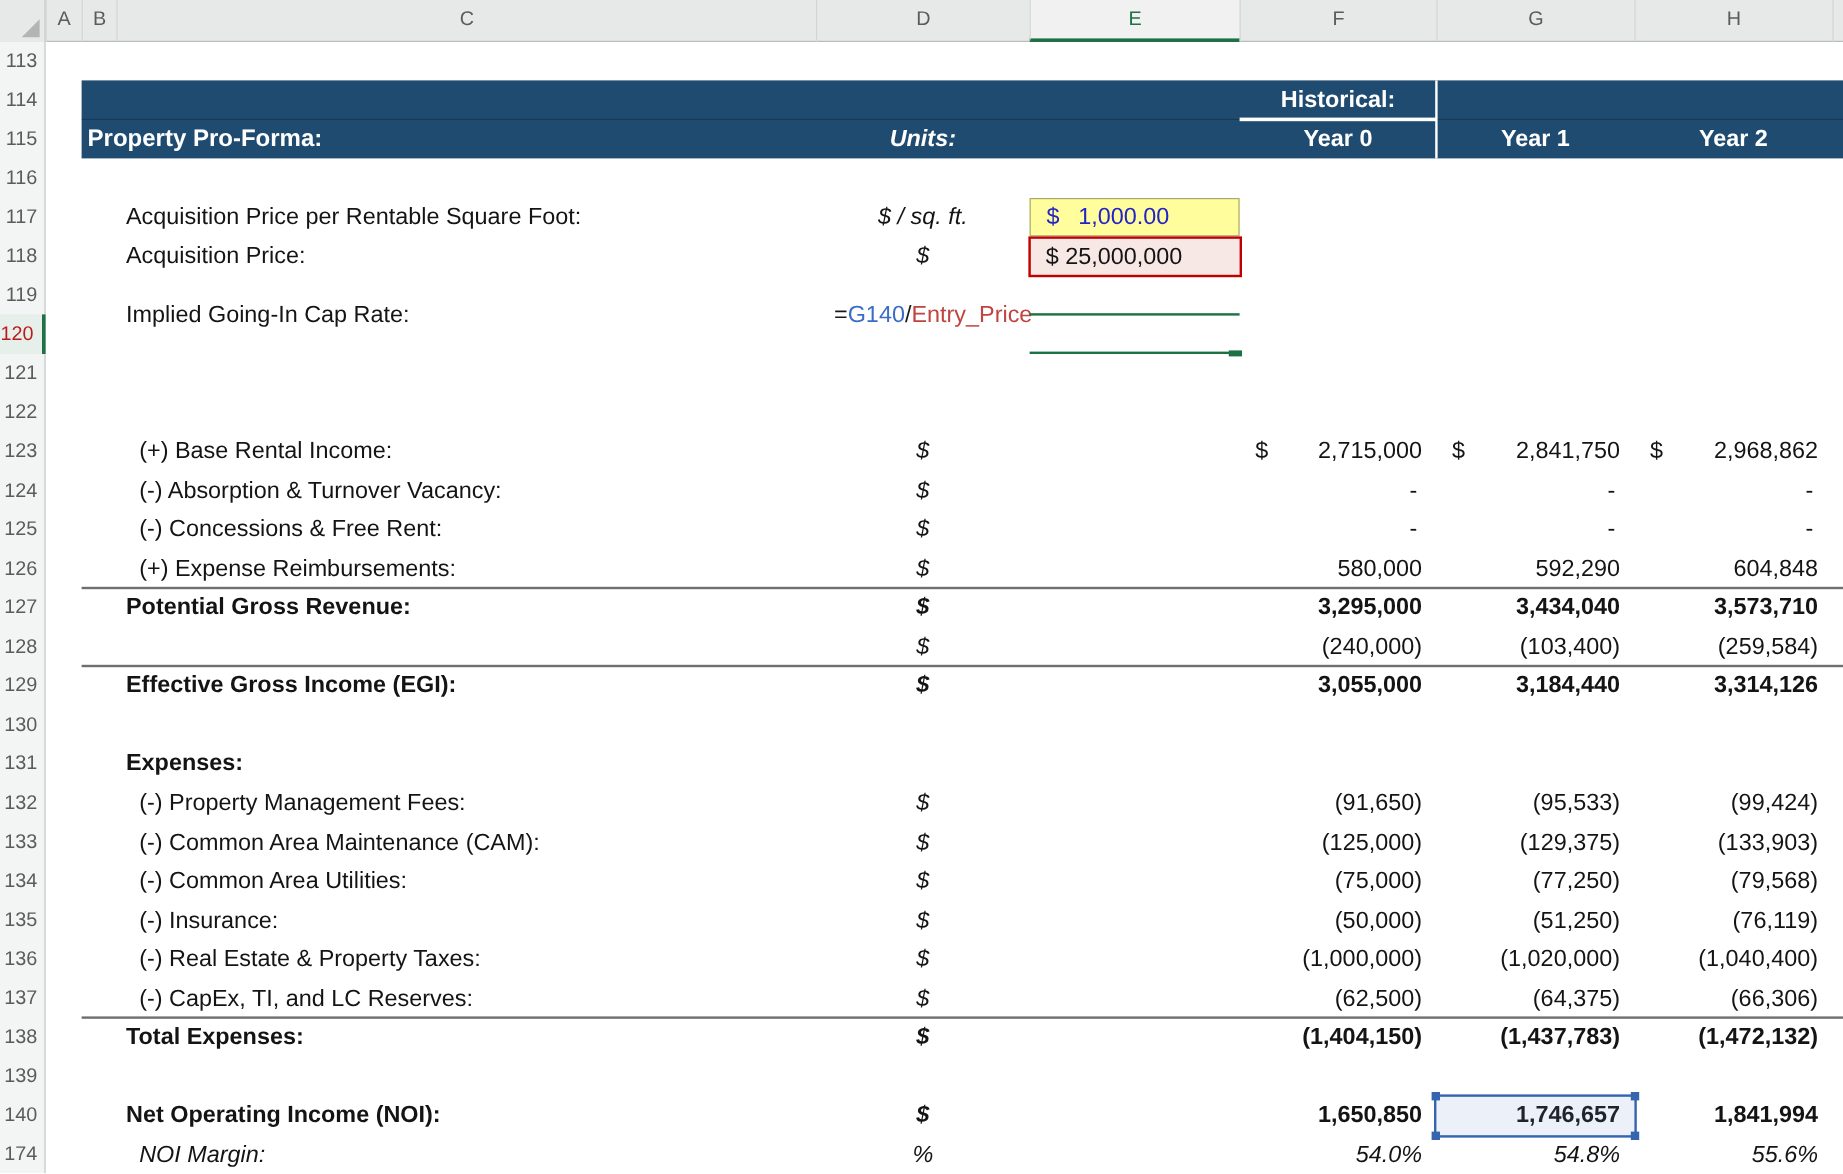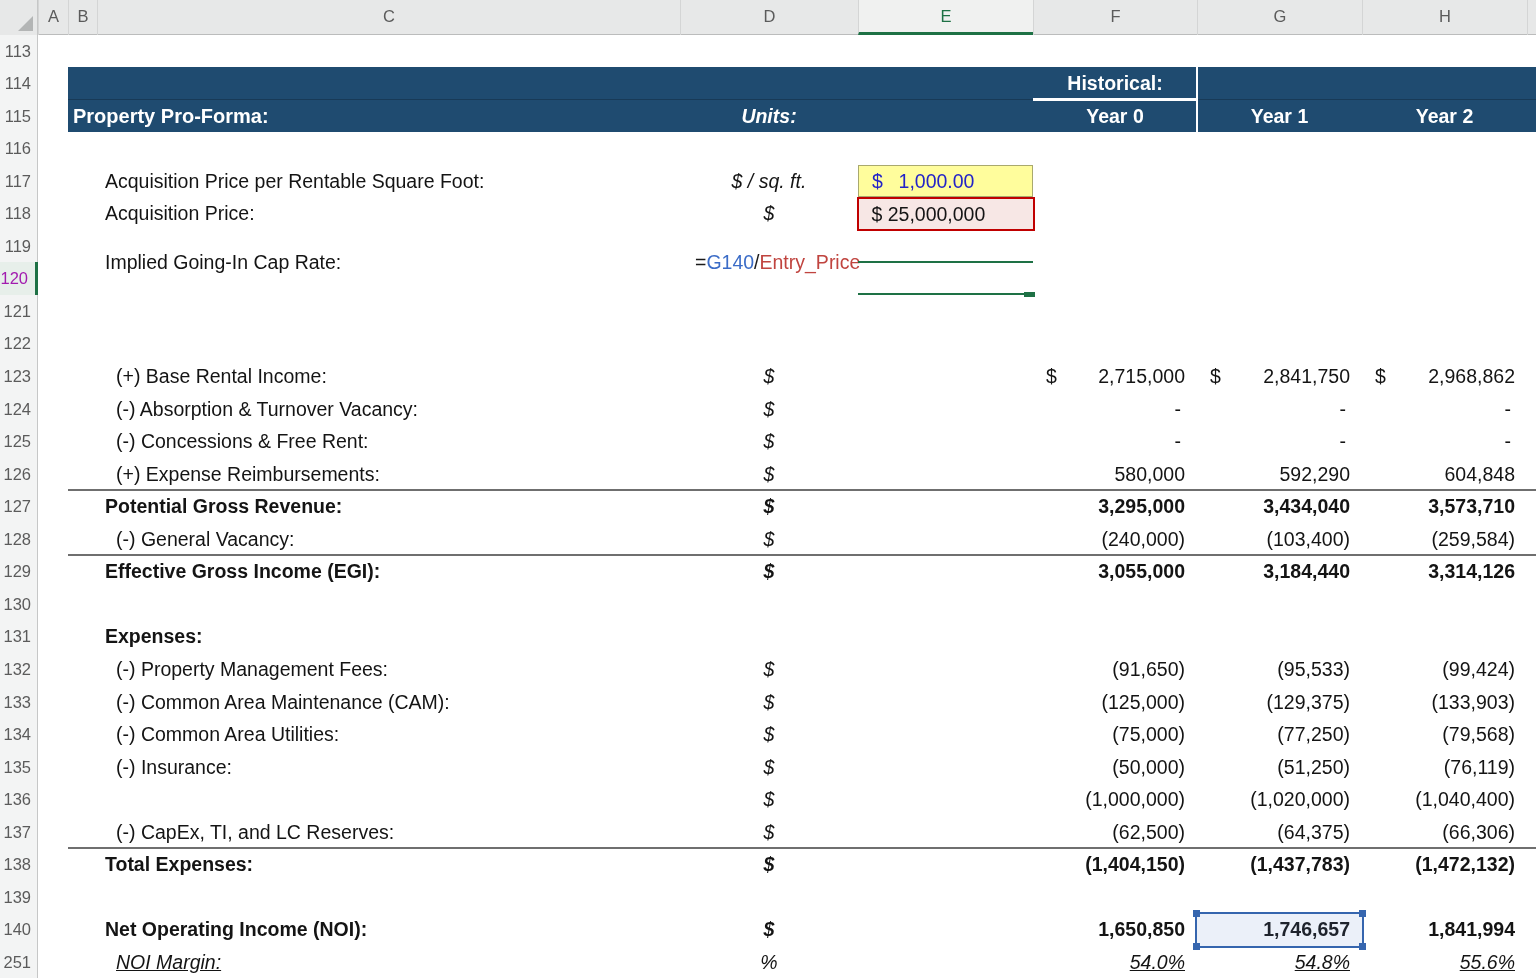--- a/index.html
+++ b/index.html
@@ -13,34 +13,34 @@
   .ch.active{color:#1E7145;background:#F0F1F0;border-bottom:3px solid #1E7145;}
   .corner{position:absolute;left:0;top:0;width:38px;height:34.5px;background:#E7E8E8;
           border-right:1px solid #C6C7C7;box-sizing:border-box;}
   .corner .tri{position:absolute;right:4px;bottom:4px;width:0;height:0;
                border-left:15px solid transparent;border-bottom:15px solid #B3B5B5;}
   
   .rhbar{position:absolute;left:0;top:34.5px;width:38px;height:943.5px;background:#F3F4F4;
          border-right:1px solid #C6C7C7;box-sizing:border-box;}
   .rh{position:absolute;left:0;width:38px;height:32.55px;line-height:32.55px;text-align:right;
       padding-right:7px;font-size:16.5px;color:#5B5B5B;box-sizing:border-box;}
-  .rh.active{color:#a21caf;background:#E7EFEA;border-right:3px solid #1E7145;}
+  .rh.active{color:#b91c1c;background:#E7EFEA;border-right:3px solid #1E7145;}
   
   .row{position:absolute;left:0;width:1536px;height:32.55px;line-height:32.55px;font-size:19.5px;}
   .row.b{font-weight:bold;}
   .lc{position:absolute;left:97px;width:583px;padding-left:8px;box-sizing:border-box;white-space:nowrap;}
   .lc.ind{padding-left:19px;}
   .uc{position:absolute;left:680px;width:178px;text-align:center;font-style:italic;}
   .vc{position:absolute;text-align:right;padding-right:12px;box-sizing:border-box;}
   .v0{left:1033px;width:164px;}
   .v1{left:1197px;width:165px;}
   .v2{left:1362px;width:165px;}
   .vc.dashpad{padding-right:16px;}
   .vc .cur{position:absolute;left:13px;font-style:normal;}
-  .i{font-style:italic;text-decoration:underline;}
+  .i{font-style:italic;}
   
   .band{position:absolute;left:68px;top:67.1px;width:1468px;height:65.1px;background:#1F4B70;
         color:#ffffff;font-weight:bold;font-size:19.5px;}
   .band .cell{position:absolute;height:32.55px;line-height:32.55px;}
   .band .title{left:5px;top:32.55px;font-size:20px;white-space:nowrap;}
   .band .units{left:612px;top:32.55px;width:178px;text-align:center;font-style:italic;}
   .band .hist{left:965px;top:0;width:164px;text-align:center;}
   .band .y0{left:965px;top:32.55px;width:164px;text-align:center;}
   .band .y1{left:1129px;top:32.55px;width:165px;text-align:center;}
   .band .y2{left:1294px;top:32.55px;width:165px;text-align:center;}
@@ -113,21 +113,21 @@
     <div class="rh" style="top:585.9px">131</div>
     <div class="rh" style="top:618.5px">132</div>
     <div class="rh" style="top:651px">133</div>
     <div class="rh" style="top:683.6px">134</div>
     <div class="rh" style="top:716.1px">135</div>
     <div class="rh" style="top:748.7px">136</div>
     <div class="rh" style="top:781.2px">137</div>
     <div class="rh" style="top:813.8px">138</div>
     <div class="rh" style="top:846.3px">139</div>
     <div class="rh" style="top:878.9px">140</div>
-    <div class="rh" style="top:911.4px">251</div>
+    <div class="rh" style="top:911.4px">174</div>
   </div>
 
   <div class="band">
     <div class="midline"></div>
     <div class="cell title">Property Pro-Forma:</div>
     <div class="cell units">Units:</div>
     <div class="cell hist">Historical:</div>
     <div class="histhr"></div>
     <div class="projvr"></div>
     <div class="cell y0">Year 0</div>
@@ -198,21 +198,20 @@
 
   <div class="row b" style="top:490.2px">
     <div class="lc">Potential Gross Revenue:</div>
     <div class="uc">$</div>
     <div class="vc v0">3,295,000</div>
     <div class="vc v1">3,434,040</div>
     <div class="vc v2">3,573,710</div>
   </div>
 
   <div class="row" style="top:522.8px">
-    <div class="lc ind">(-) General Vacancy:</div>
     <div class="uc">$</div>
     <div class="vc v0">(240,000)</div>
     <div class="vc v1">(103,400)</div>
     <div class="vc v2">(259,584)</div>
   </div>
 
   <div class="tline" style="top:554.3px"></div>
 
   <div class="row b" style="top:555.3px">
     <div class="lc">Effective Gross Income (EGI):</div>
@@ -252,20 +251,21 @@
 
   <div class="row" style="top:750.6px">
     <div class="lc ind">(-) Insurance:</div>
     <div class="uc">$</div>
     <div class="vc v0">(50,000)</div>
     <div class="vc v1">(51,250)</div>
     <div class="vc v2">(76,119)</div>
   </div>
 
   <div class="row" style="top:783.1px">
+    <div class="lc ind">(-) Real Estate &amp; Property Taxes:</div>
     <div class="uc">$</div>
     <div class="vc v0">(1,000,000)</div>
     <div class="vc v1">(1,020,000)</div>
     <div class="vc v2">(1,040,400)</div>
   </div>
 
   <div class="row" style="top:815.7px">
     <div class="lc ind">(-) CapEx, TI, and LC Reserves:</div>
     <div class="uc">$</div>
     <div class="vc v0">(62,500)</div>

